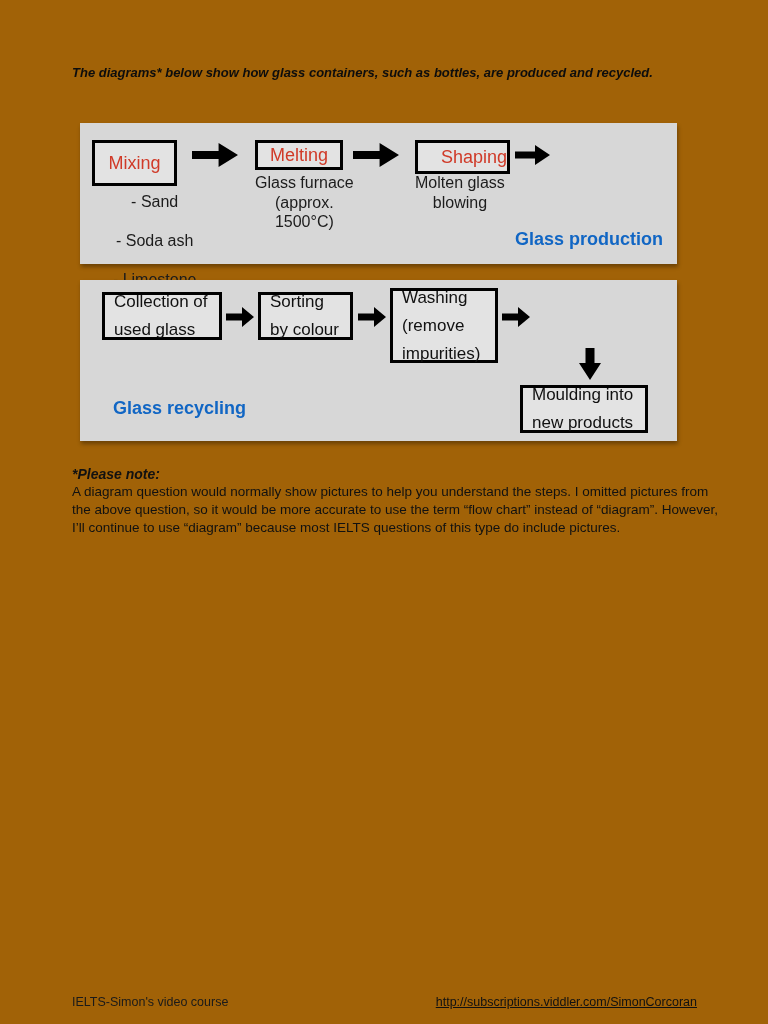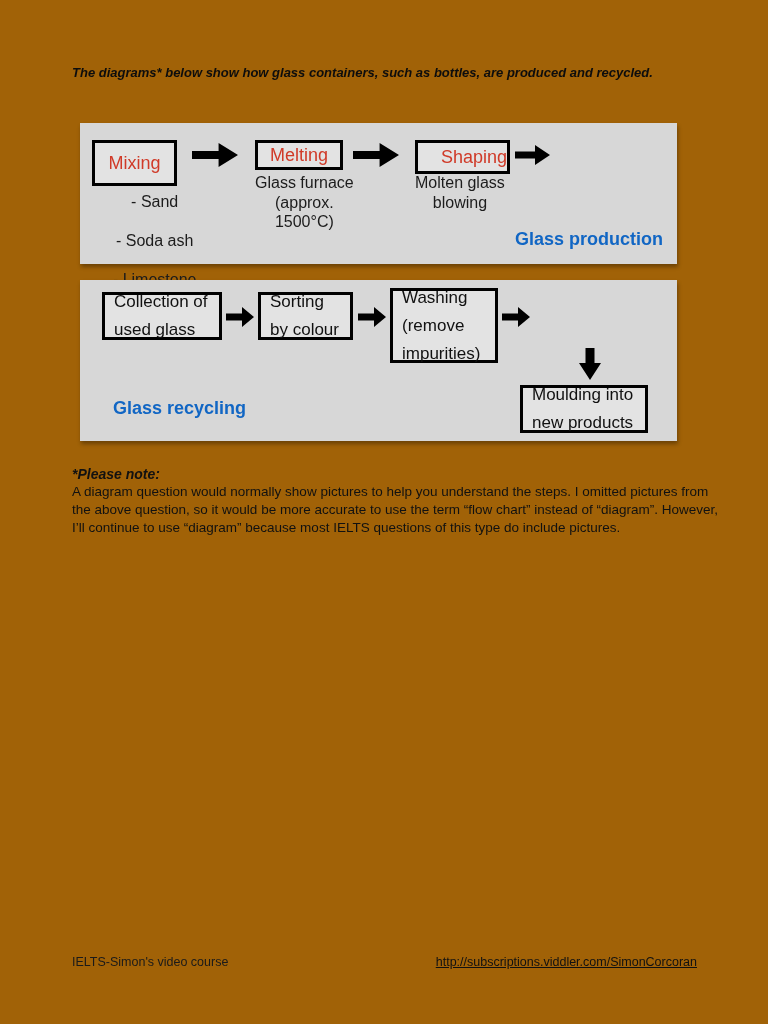--- a/index.html
+++ b/index.html
@@ -26,21 +26,21 @@
 
   .diagram-label{position:absolute;font-size:18px;font-weight:bold;color:#1166c4;}
 
   .arrow{position:absolute;}
   .arrow svg{display:block;width:100%;height:100%;}
 
   .note{position:absolute;left:72px;top:466px;width:656px;color:#111;}
   .note-title{margin:0;font-size:14px;font-weight:bold;font-style:italic;line-height:16px;}
   .note-body{margin:1px 0 0 0;font-size:13.5px;line-height:18px;}
 
-  .footer{position:absolute;left:72px;right:71px;top:955px;display:flex;
+  .footer{position:absolute;left:72px;right:71px;top:995px;display:flex;
           justify-content:space-between;align-items:baseline;font-size:12.5px;color:#1a1a1a;text-align:right;}
   .footer a{color:#111;text-decoration:underline;}
 </style>
 </head>
 <body>
 
 <div class="page">
 
   <div class="prompt">The diagrams* below show how glass containers, such as bottles, are produced and recycled.</div>
 

